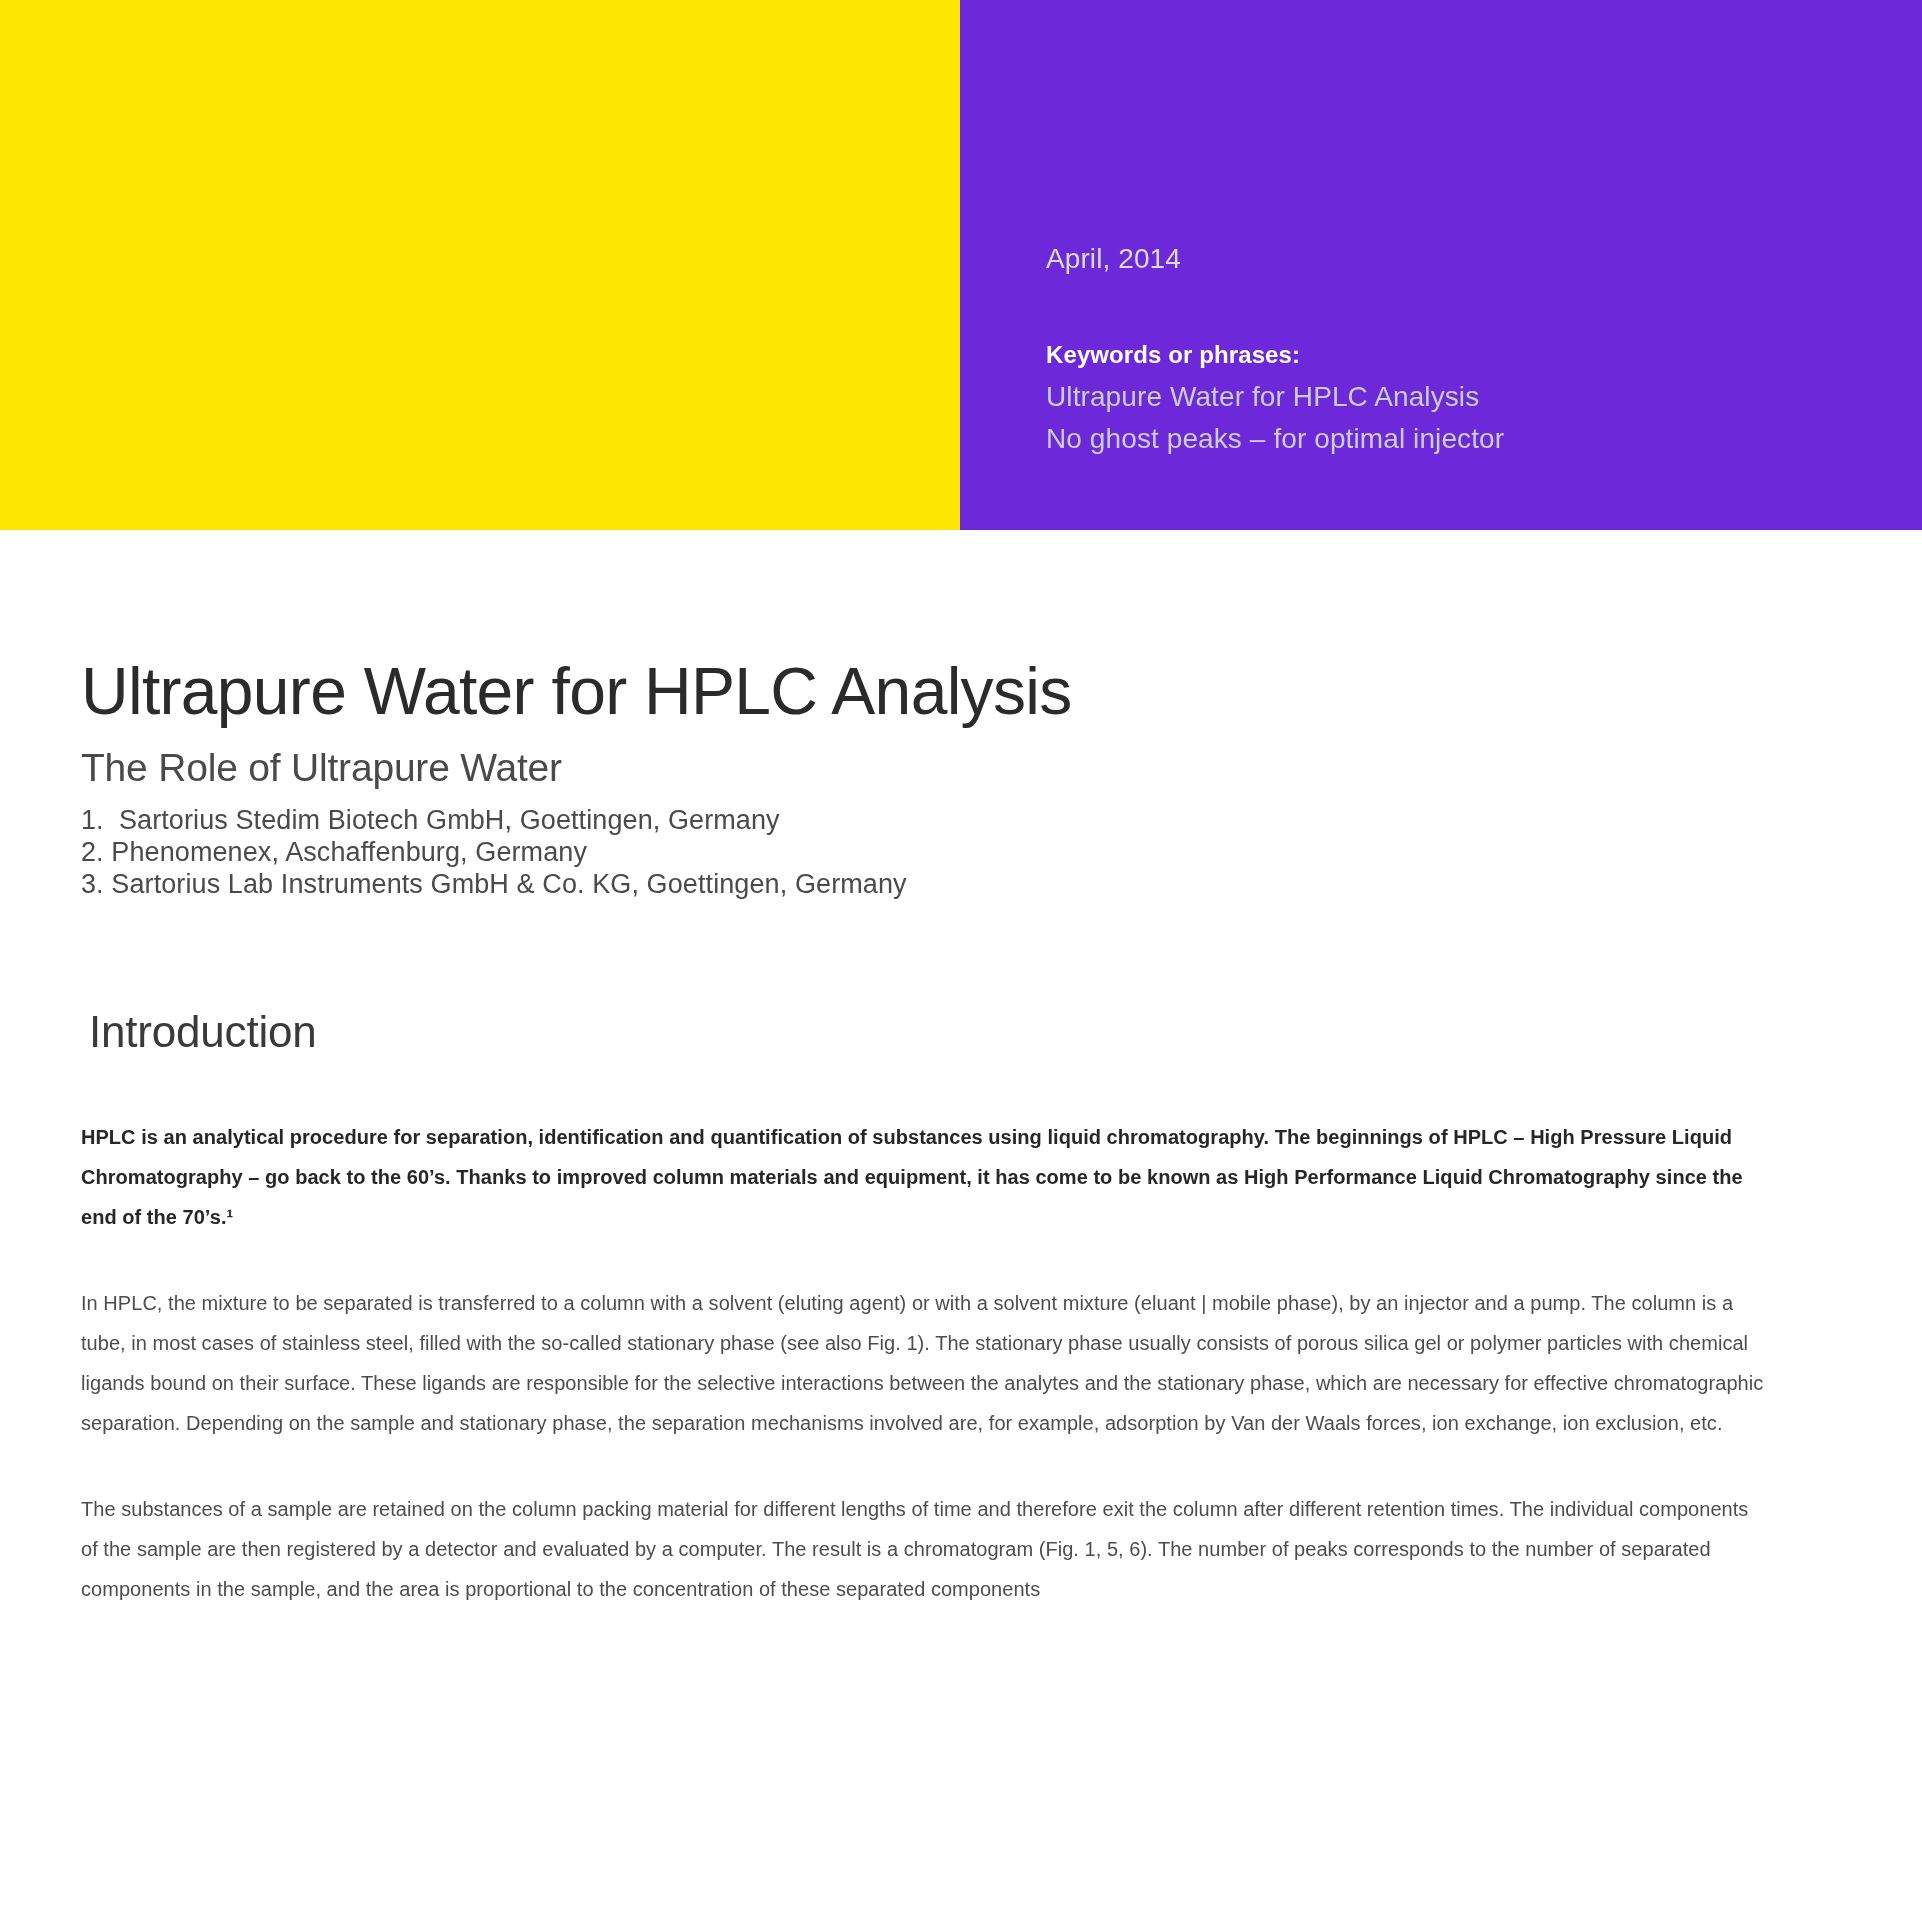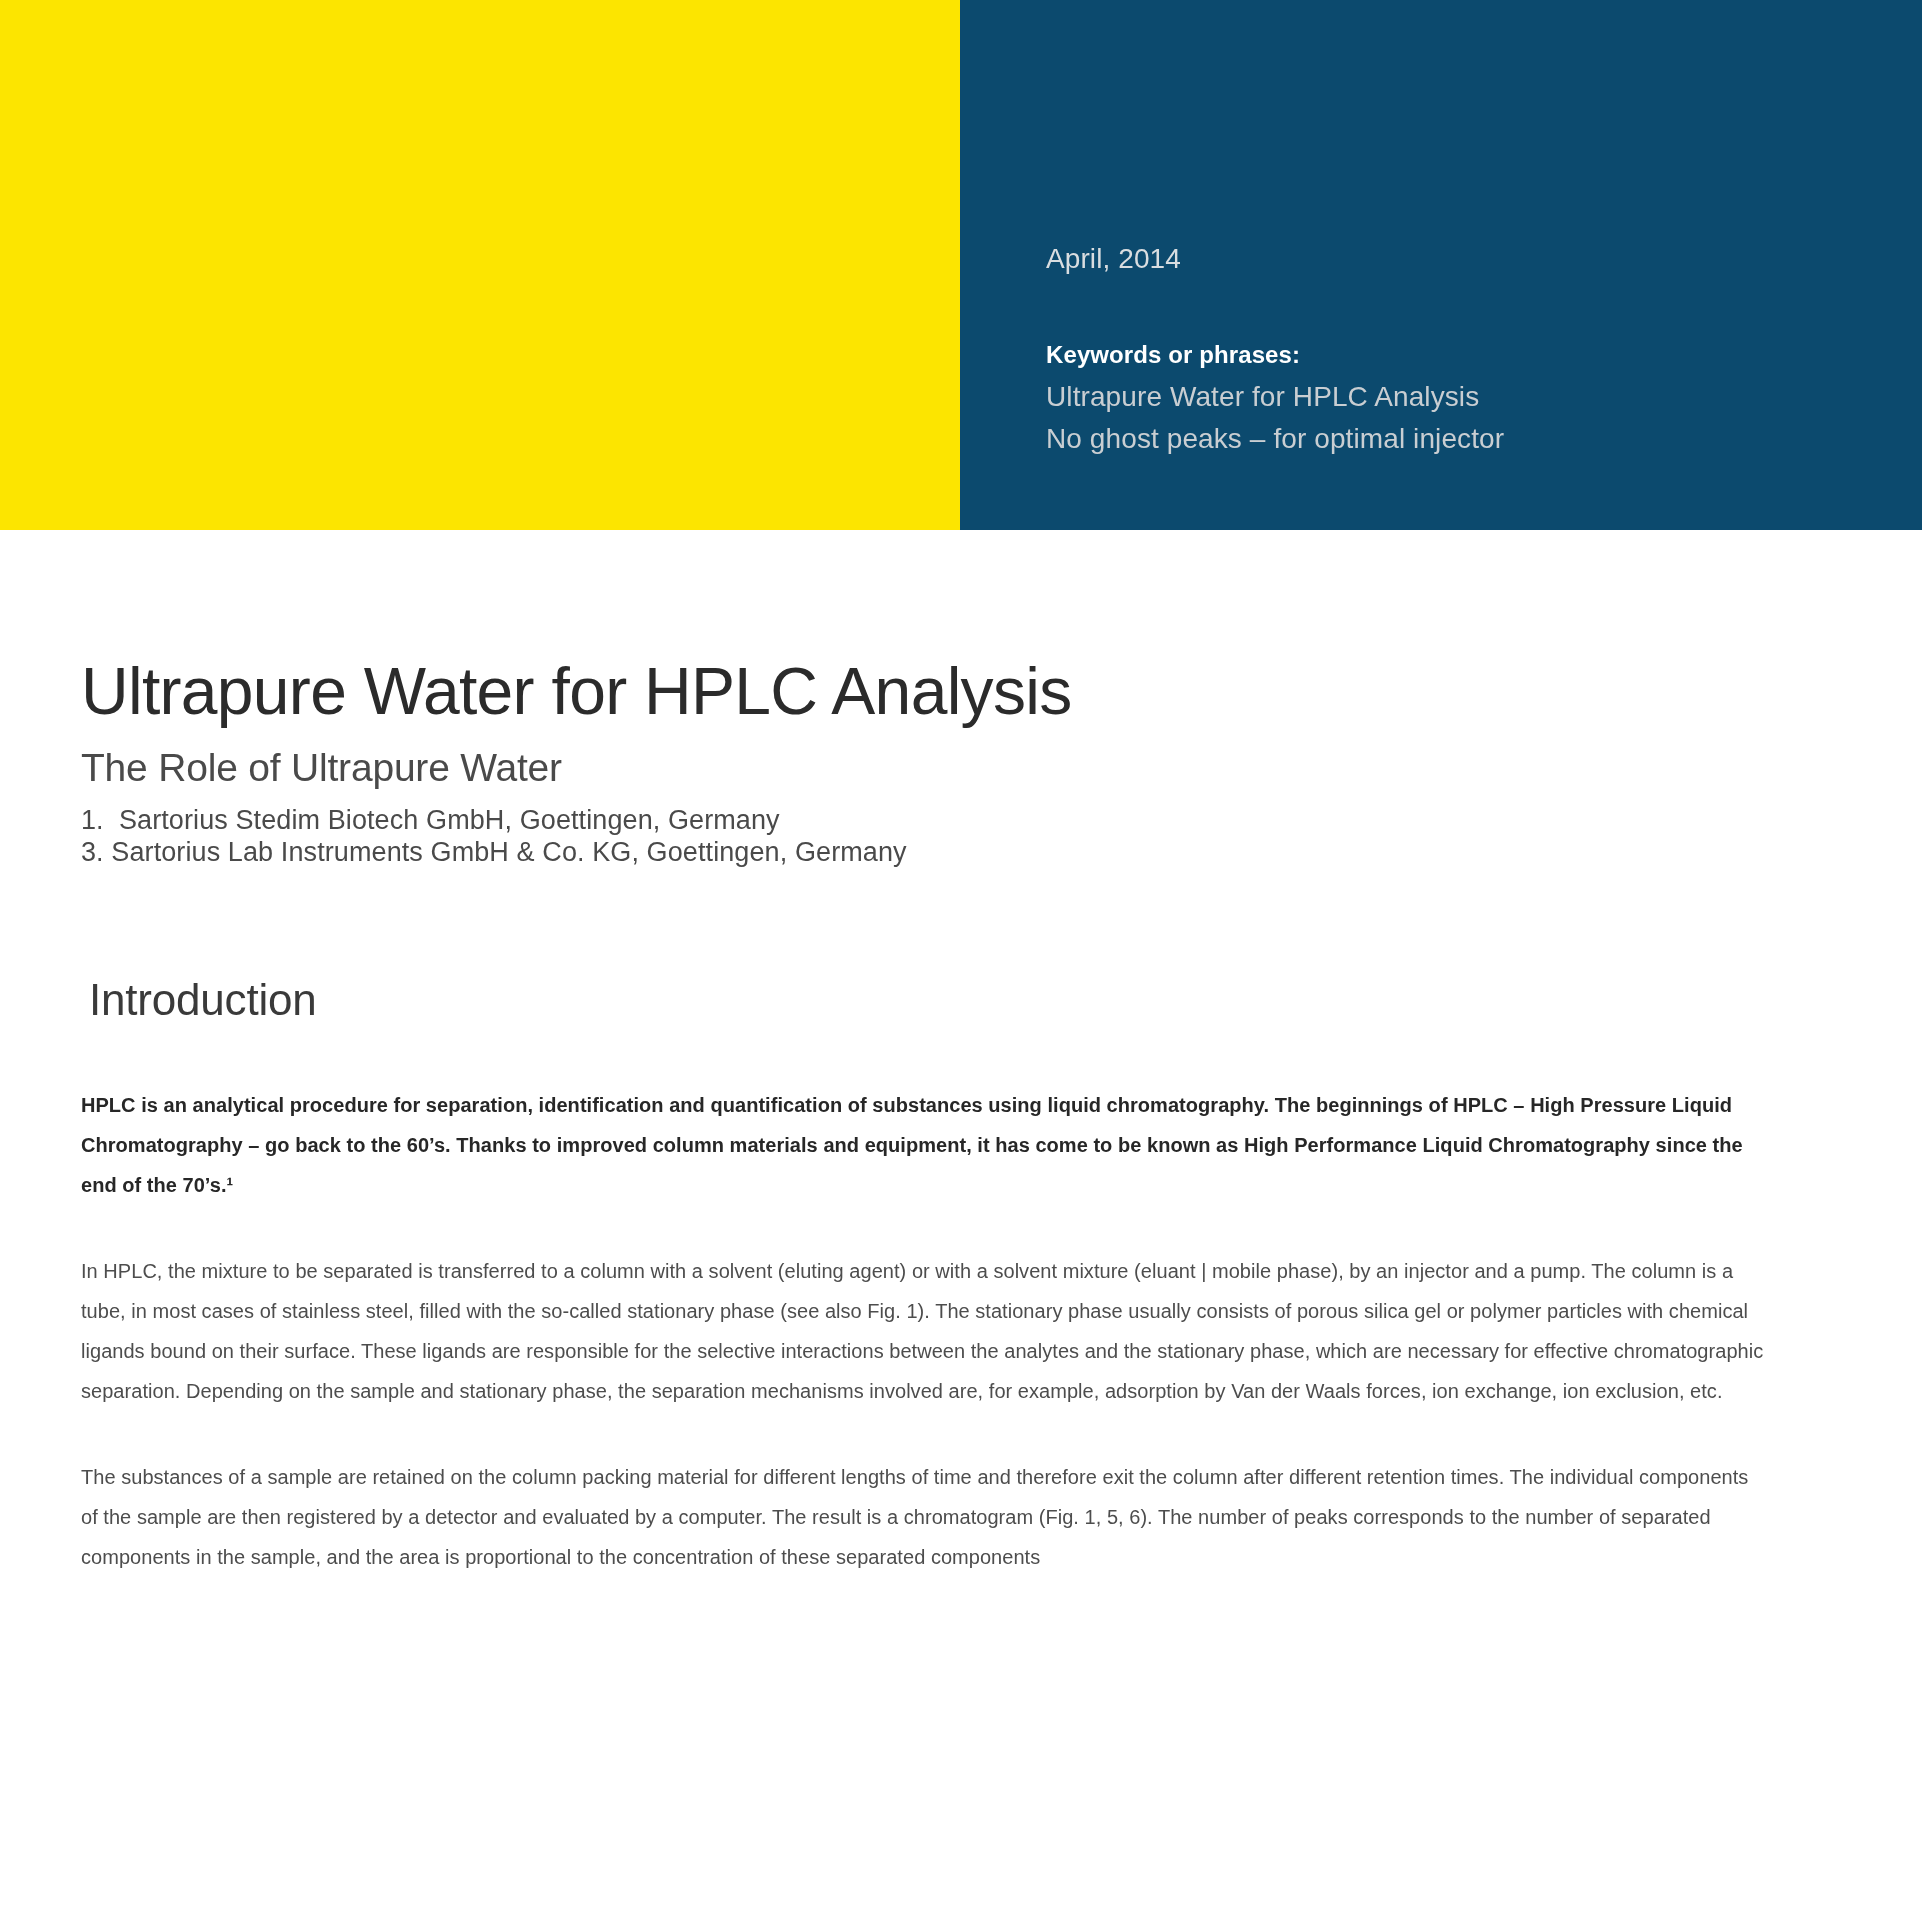--- a/index.html
+++ b/index.html
@@ -34,21 +34,21 @@
     display: flex;
   }
   .banner-yellow {
     width: 960px;
     height: 100%;
     background: #fce500;
   }
   .banner-dark {
     flex: 1;
     height: 100%;
-    background: #0c4a6e;
+    background: #6d28d9;
     position: relative;
   }
   .banner-inner {
     position: absolute;
     left: 86px;
     top: 0;
     width: 759px;
     height: 100%;
   }
   .banner-date {
@@ -183,20 +183,21 @@
   <div class="content">
     <div class="content-inner">
 
       <h1 class="doc-title">Ultrapure Water for HPLC Analysis</h1>
 
       <h2 class="doc-subtitle">The Role of Ultrapure Water</h2>
 
 
       <div class="affiliations">
         <div class="affiliation">1.  Sartorius Stedim Biotech GmbH, Goettingen, Germany</div>
+        <div class="affiliation">2. Phenomenex, Aschaffenburg, Germany</div>
         <div class="affiliation">3. Sartorius Lab Instruments GmbH &amp; Co. KG, Goettingen, Germany</div>
       </div>
 
       <h3 class="section-heading">Introduction</h3>
 
       <p class="para lead">HPLC is an analytical procedure for separation, identification and quantification of substances using liquid chromatography. The beginnings of HPLC – High Pressure Liquid Chromatography – go back to the 60’s. Thanks to improved column materials and equipment, it has come to be known as High Performance Liquid Chromatography since the end of the 70’s.¹</p>
 
       <p class="para">In HPLC, the mixture to be separated is transferred to a column with a solvent (eluting agent) or with a solvent mixture (eluant | mobile phase), by an injector and a pump. The column is a tube, in most cases of stainless steel, filled with the so-called stationary phase (see also Fig. 1). The stationary phase usually consists of porous silica gel or polymer particles with chemical ligands bound on their surface. These ligands are responsible for the selective interactions between the analytes and the stationary phase, which are necessary for effective chromatographic separation. Depending on the sample and stationary phase, the separation mechanisms involved are, for example, adsorption by Van der Waals forces, ion exchange, ion exclusion, etc.</p>
 
       <p class="para">The substances of a sample are retained on the column packing material for different lengths of time and therefore exit the column after different retention times. The individual components of the sample are then registered by a detector and evaluated by a computer. The result is a chromatogram (Fig. 1, 5, 6). The number of peaks corresponds to the number of separated components in the sample, and the area is proportional to the concentration of these separated components</p>

